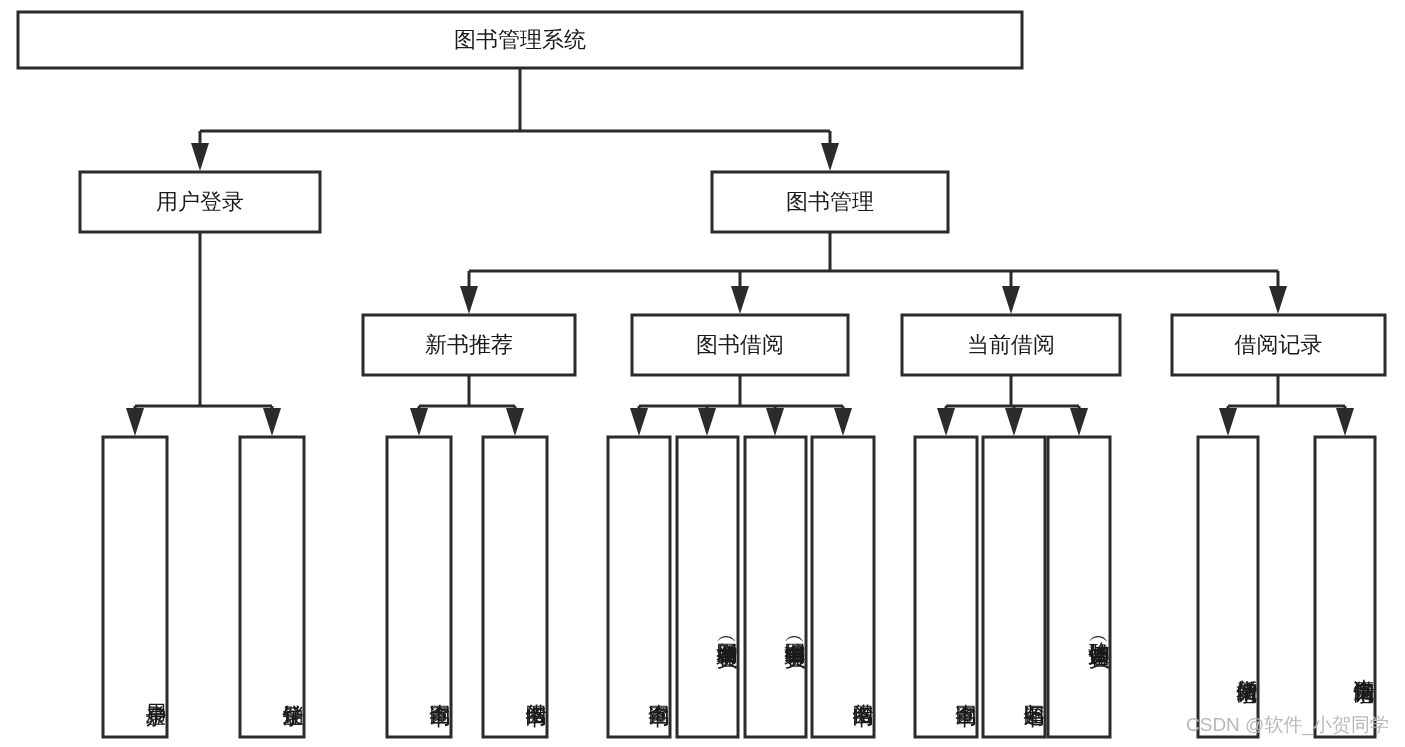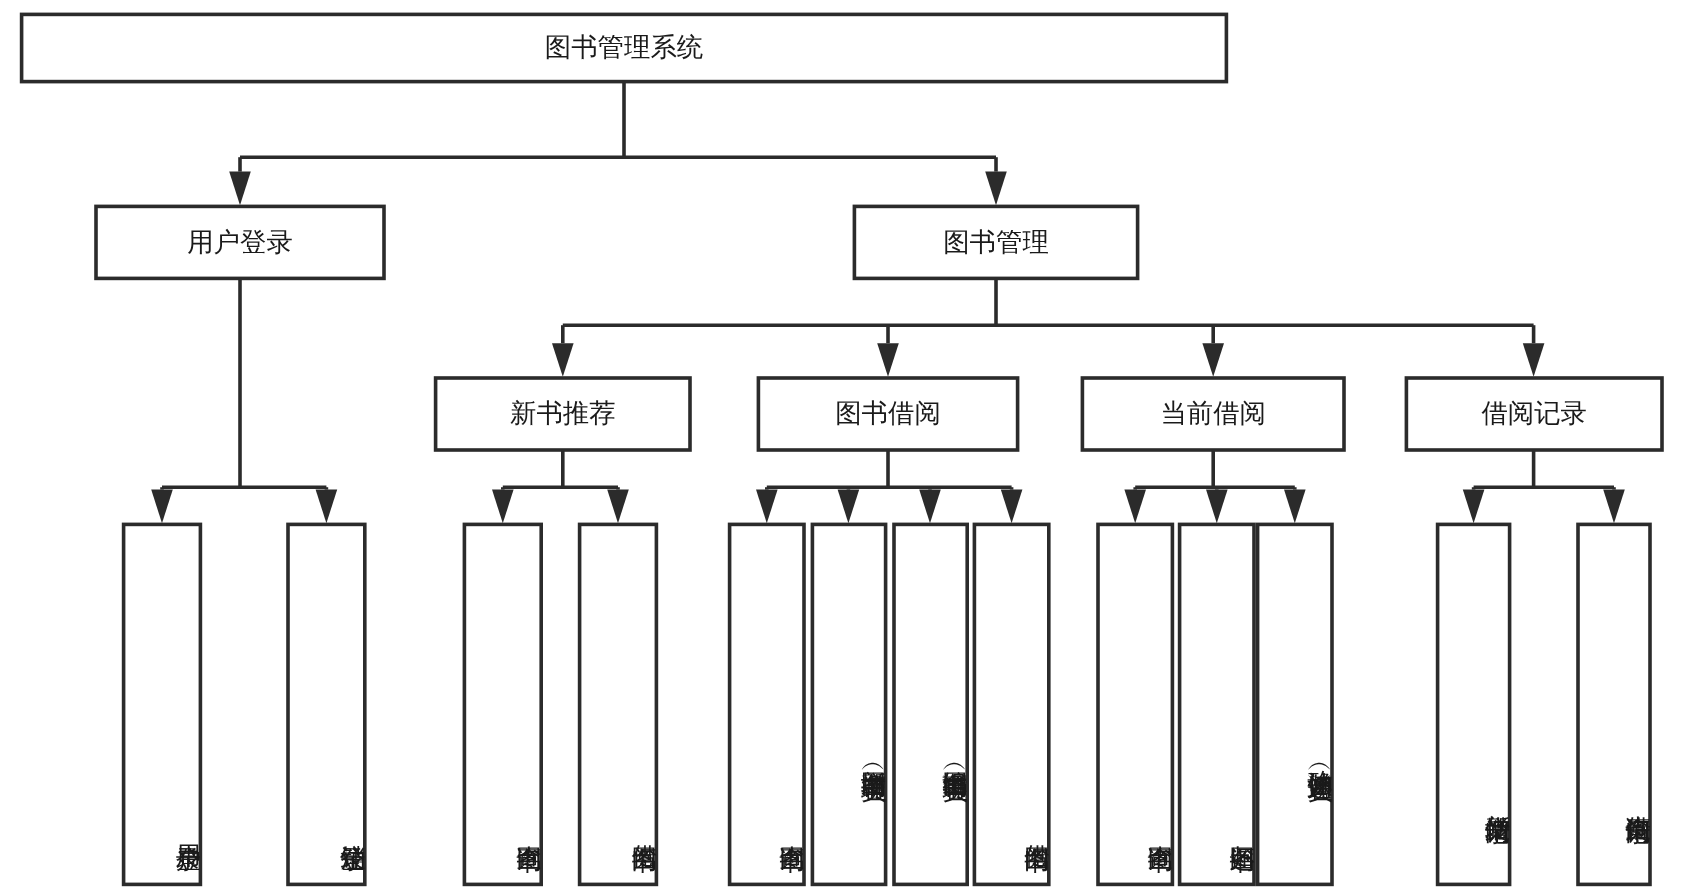--- a/index.html
+++ b/index.html
@@ -187,13 +187,14 @@
       <div class="node-label-v" style="left: 608px; top: 437px; width: 62px; height: 300px; padding-top: 102px;">查询图书</div>
       <div class="node-label-v" style="left: 677px; top: 437px; width: 61px; height: 300px; padding-top: 42px;">新增图书（管理员）</div>
       <div class="node-label-v" style="left: 745px; top: 437px; width: 61px; height: 300px; padding-top: 42px;">编辑图书（管理员）</div>
       <div class="node-label-v" style="left: 812px; top: 437px; width: 62px; height: 300px; padding-top: 102px;">借阅图书</div>
       <div class="node-label-v" style="left: 915px; top: 437px; width: 62px; height: 300px; padding-top: 102px;">查询图书</div>
       <div class="node-label-v" style="left: 983px; top: 437px; width: 62px; height: 300px; padding-top: 102px;">归还图书</div>
       <div class="node-label-v" style="left: 1048px; top: 437px; width: 62px; height: 300px; padding-top: 42px;">确认归还（管理员）</div>
       <div class="node-label-v" style="left: 1198px; top: 437px; width: 60px; height: 300px; padding-top: 78px;">新增借阅记录</div>
       <div class="node-label-v" style="left: 1315px; top: 437px; width: 60px; height: 300px; padding-top: 78px;">查询借阅记录</div>
     </div>
+  <div class="watermark">CSDN @软件_小贺同学</div>
 </div>
 
 </body></html>

